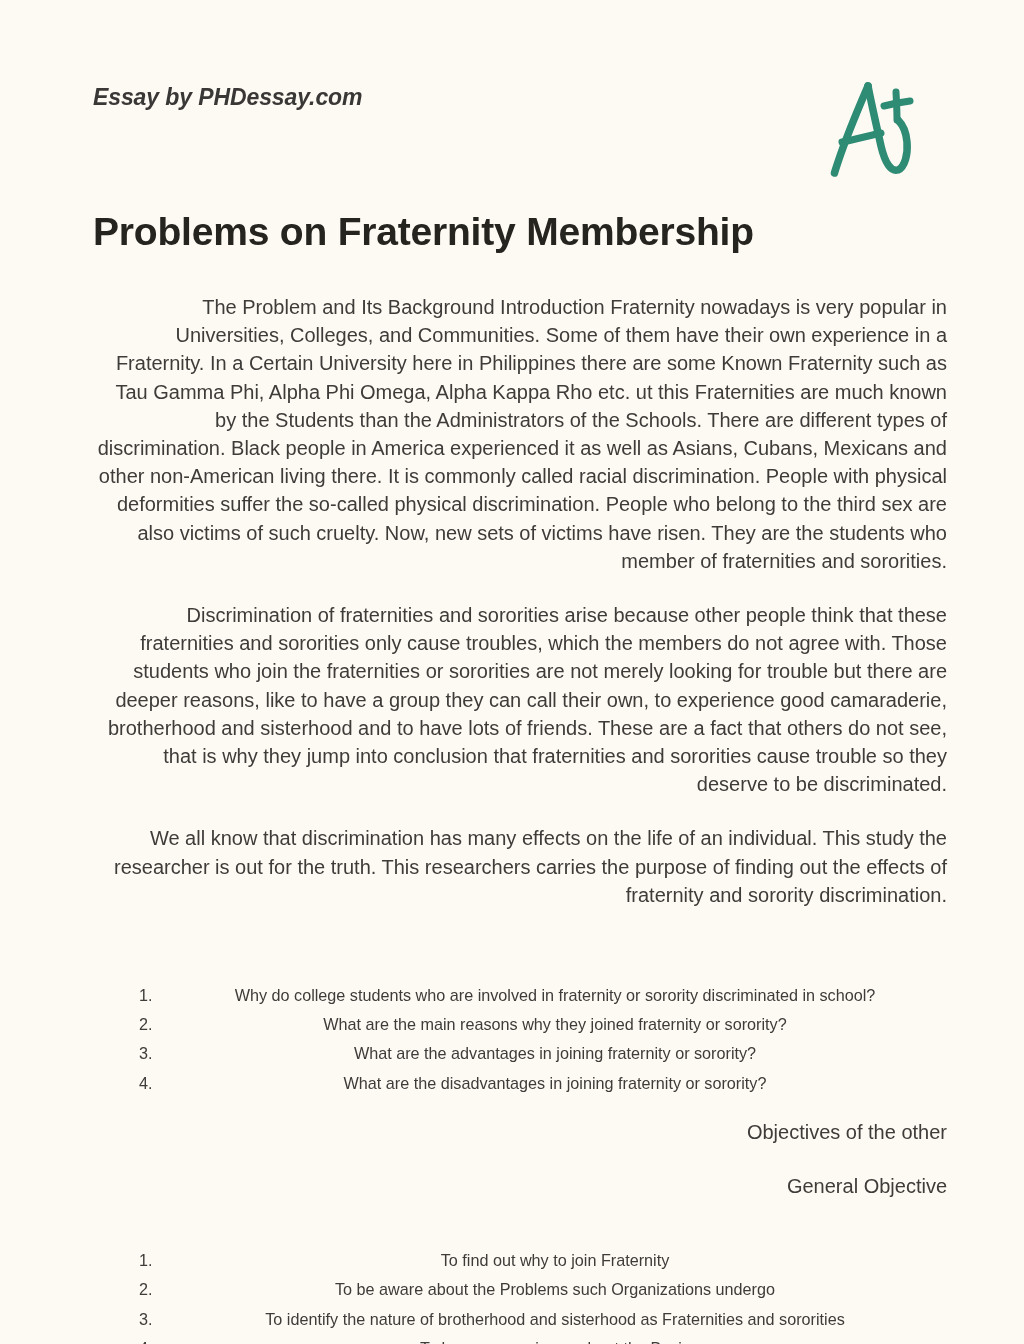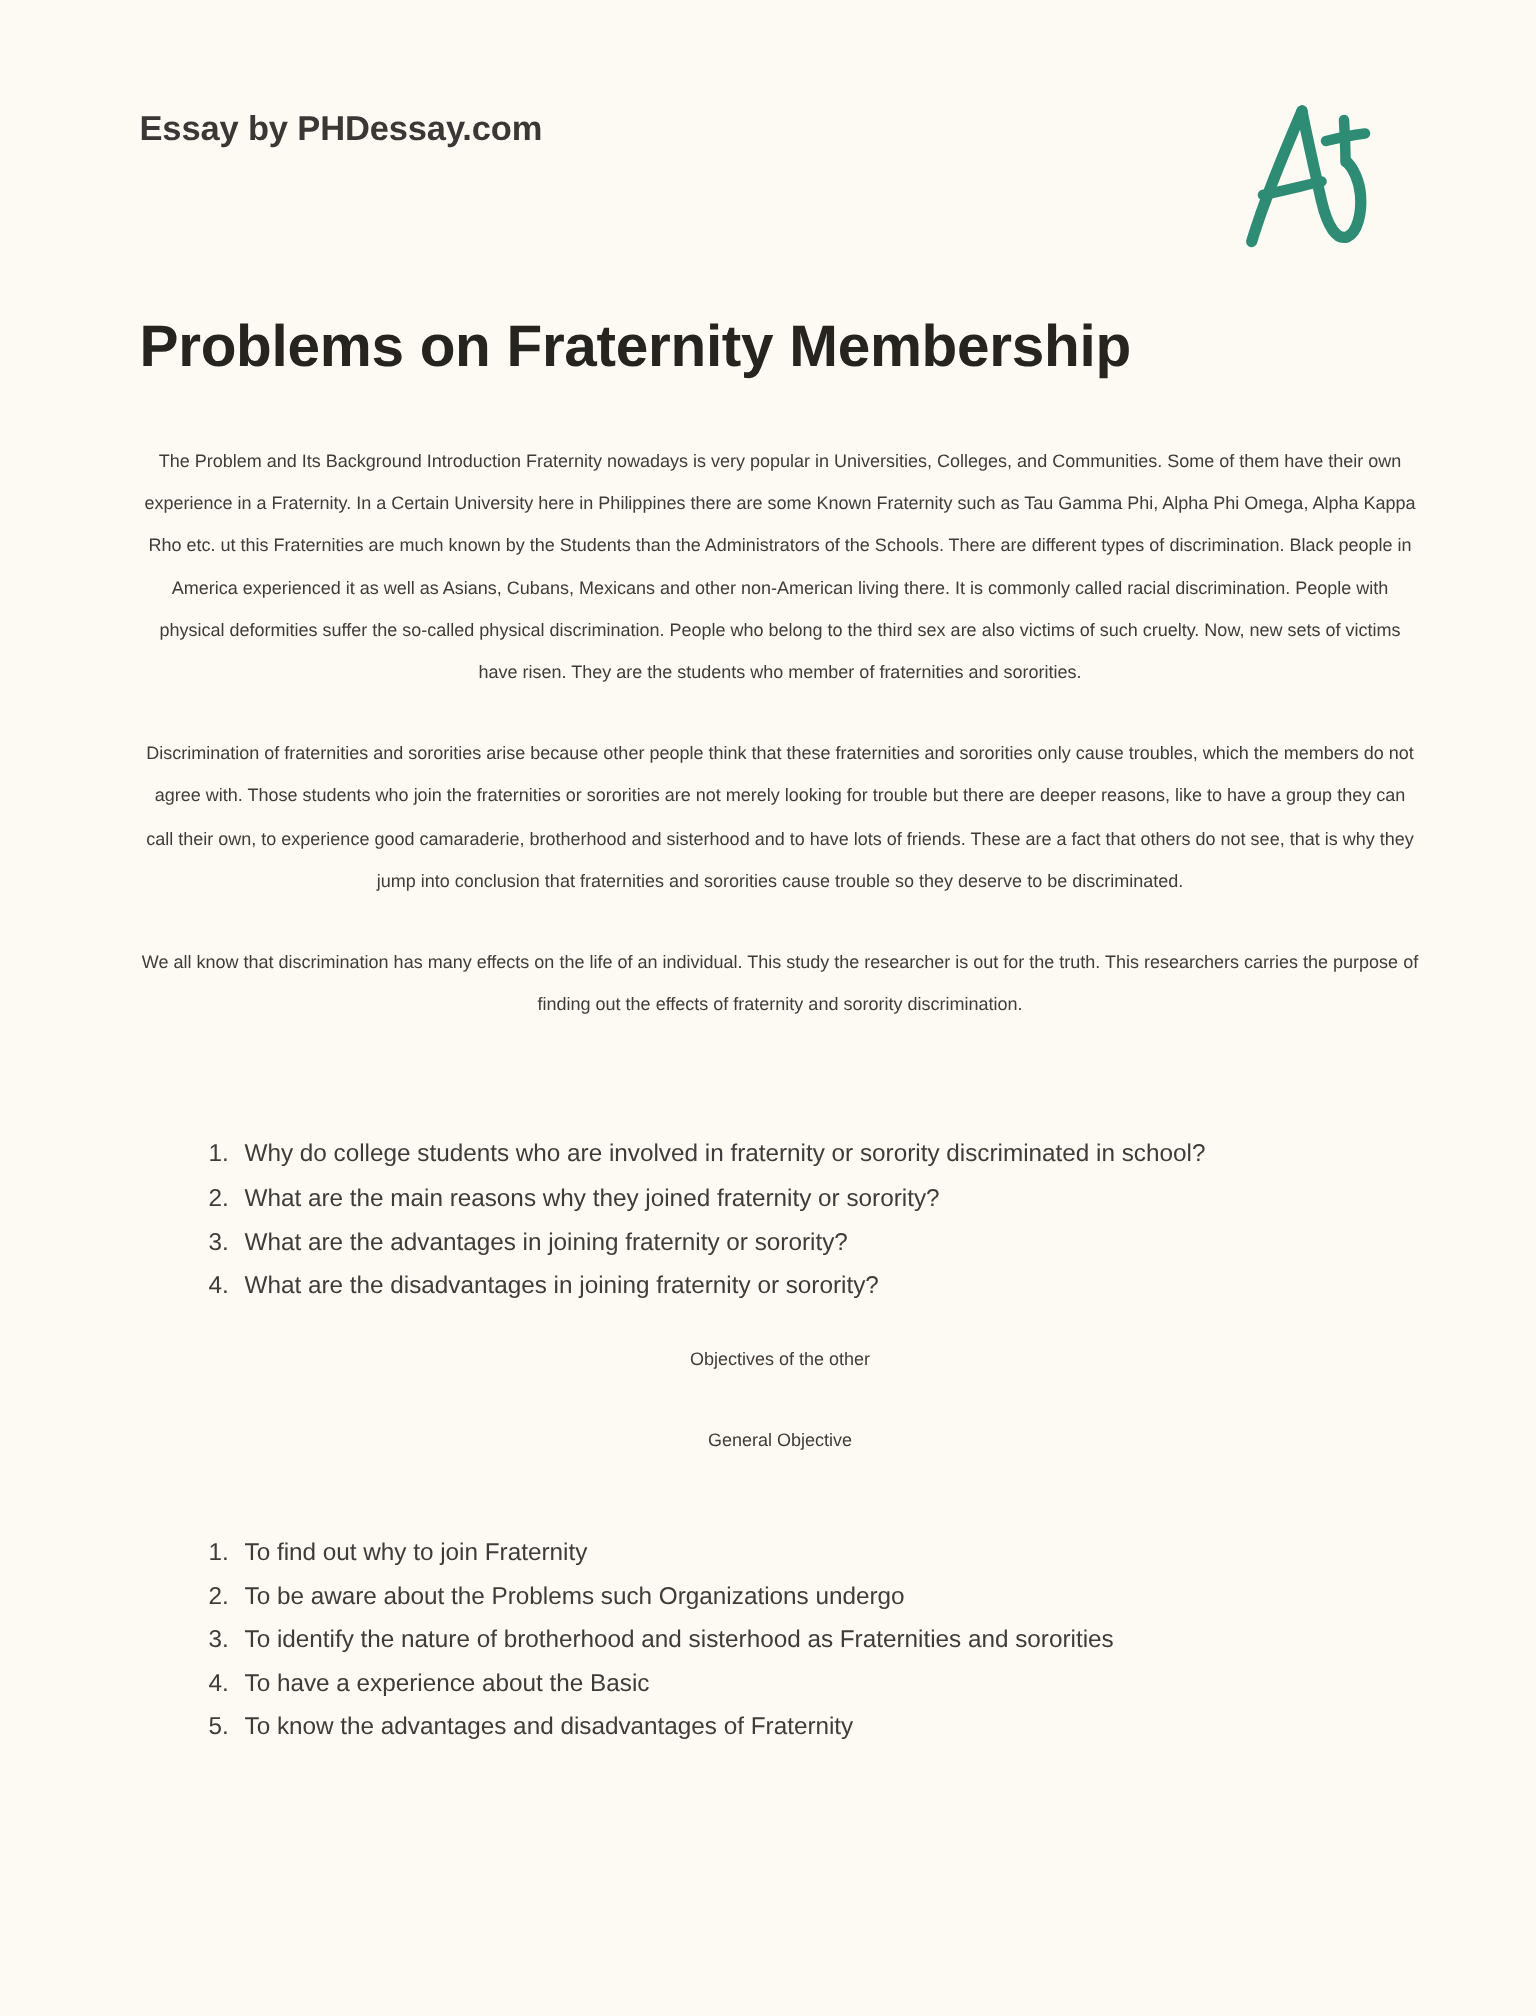--- a/index.html
+++ b/index.html
@@ -20,24 +20,25 @@
   .page {
     position: relative;
     width: 1024px;
     height: 1344px;
     box-sizing: border-box;
   }
 
   
   .header {
     position: absolute;
-    top: 0;
+    top: 12px;
     left: 0;
     width: 1024px;
     height: 190px;
+    font-style: italic;
   }
 
   .brand-line {
     position: absolute;
     left: 93px;
     top: 72px;
     font-size: 23px;
     font-weight: bold;
     letter-spacing: -0.1px;
     color: #3a3836;
@@ -85,36 +86,37 @@
     margin: 0 0 0 0;
     font-size: 39px;
     font-weight: bold;
     line-height: 38px;
     color: #26241f;
     letter-spacing: -0.2px;
   }
 
   p.para {
     margin: 0;
-    font-size: 12px;
+    font-size: 20px;
     line-height: 28.2px;
     color: #3e3c39;
-    text-align: center;
+    text-align: right;
   }
 
   .gap-title  { height: 42px; }
   .gap-para   { height: 26px; }
   .gap-list   { height: 20px; }
 
   ol.num-list, ul.bul-list {
     margin: 0;
     padding: 0 0 0 64px;
     font-size: 16.2px;
     line-height: 28.2px;
     color: #3e3c39;
+    text-align: center;
   }
   ol.num-list { list-style-type: decimal; }
   ol.num-list li, ul.bul-list li {
     margin: 0 0 1px 0;
     padding-left: 6px;
   }
   ol.num-list li::marker, ul.bul-list li::marker {
     color: #3e3c39;
   }
 </style>

